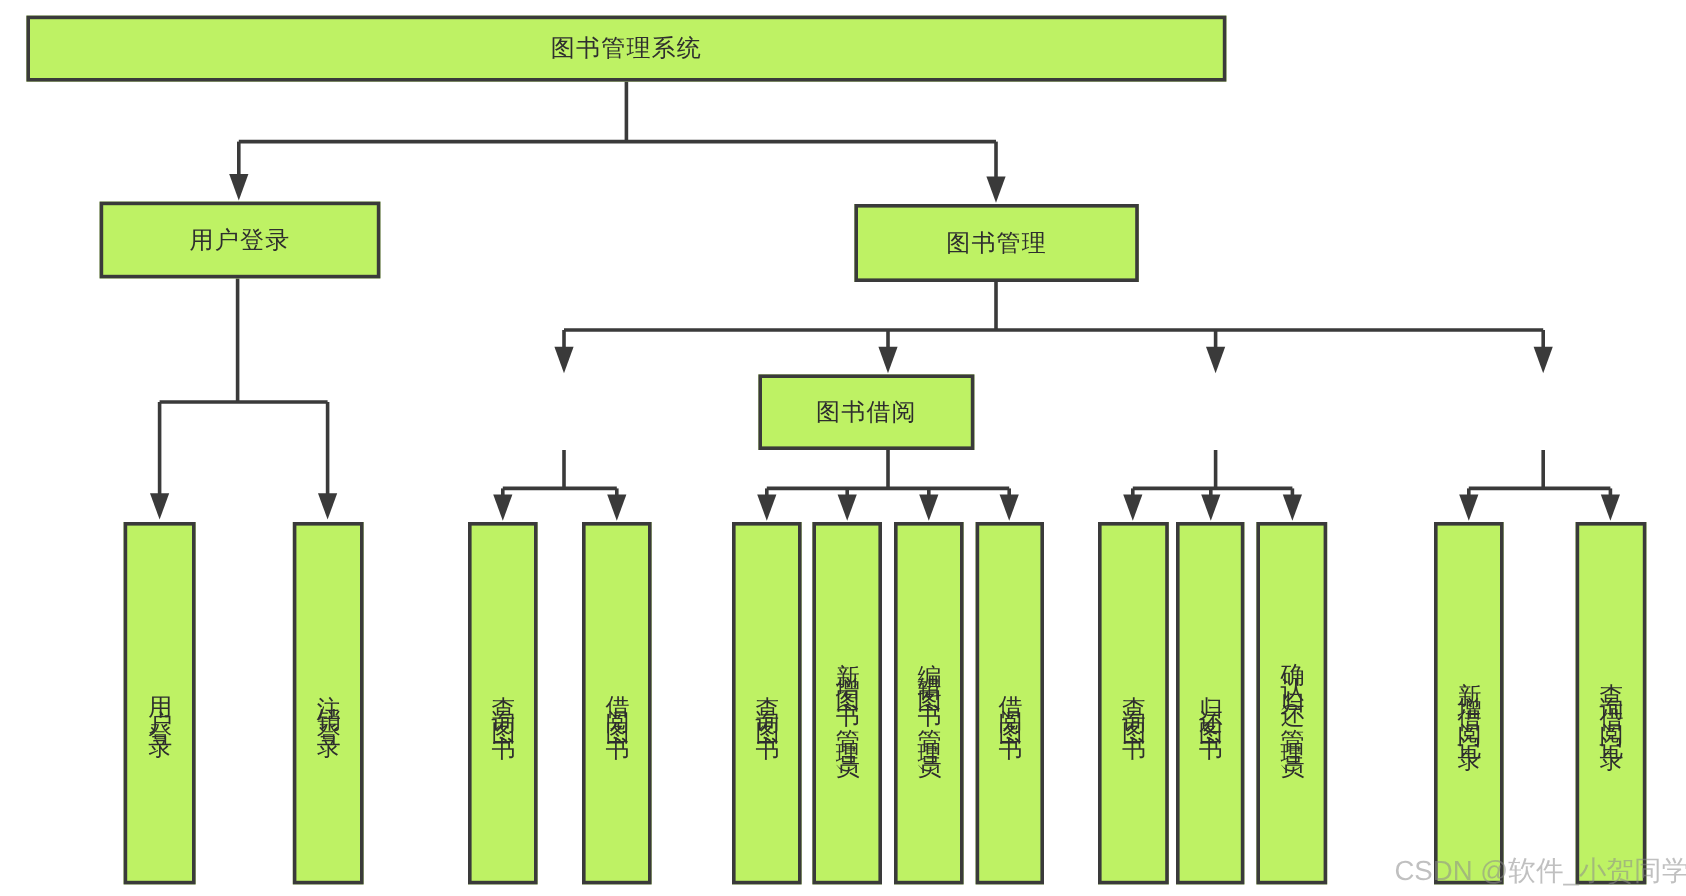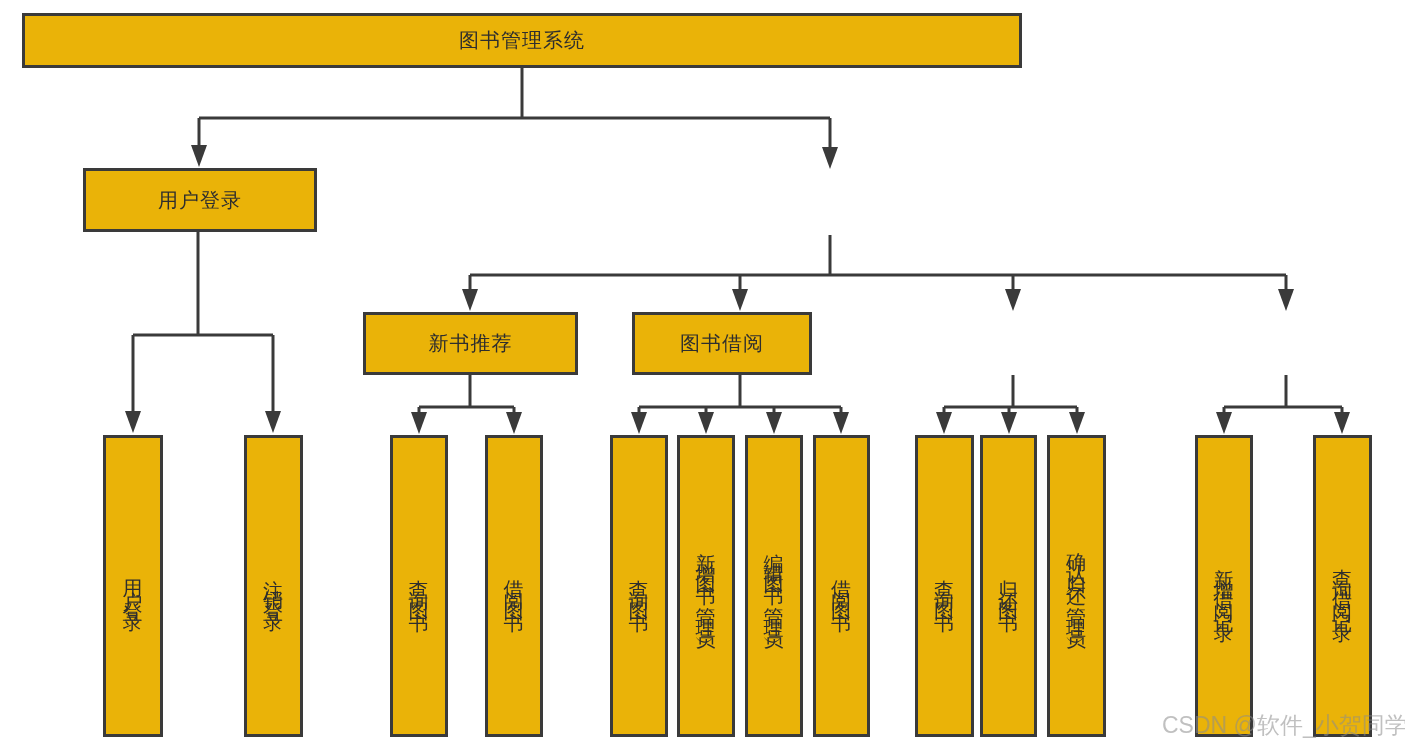--- a/index.html
+++ b/index.html
@@ -9,21 +9,21 @@
     background:#ffffff;
     font-family:"Liberation Sans","DejaVu Sans",sans-serif;
     overflow:hidden;
   }
   svg.connectors{position:absolute;left:0;top:0;z-index:1;}
   svg.connectors path{stroke:#3a3a3a;stroke-width:3;fill:none;}
   svg.connectors polygon{fill:#3a3a3a;stroke:none;}
   .node{
     position:absolute;
     box-sizing:border-box;
-    background:#eab308;
+    background:#bef264;
     border:3px solid #3a3a3a;
     display:flex;align-items:center;justify-content:center;
     color:#2e2e2e;
     font-size:20px;
     z-index:2;
     text-align:center;
   }
   .node.v .label{
     writing-mode:vertical-rl;
     text-orientation:mixed;
@@ -108,24 +108,24 @@
       <polygon points="1334,412 1350,412 1342,434"></polygon>
   </svg>
 
   <div class="node h" style="left:22px;top:13px;width:1000px;height:55px">
     <span class="label">图书管理系统</span>
   </div>
 
   <div class="node h" style="left:83px;top:168px;width:234px;height:64px">
     <span class="label">用户登录</span>
   </div>
+  <div class="node h" style="left:712px;top:170px;width:237px;height:65px">
+    <span class="label">图书管理</span>
+  </div>
 
-  <div class="node h" style="left:363px;top:312px;width:215px;height:63px">
-    <span class="label">新书推荐</span>
-  </div>
   <div class="node h" style="left:632px;top:312px;width:180px;height:63px">
     <span class="label">图书借阅</span>
   </div>
 
   <div class="node v" style="left:103px;top:435px;width:60px;height:302px">
     <span class="label">用户登录</span>
   </div>
   <div class="node v" style="left:244px;top:435px;width:59px;height:302px">
     <span class="label">注销登录</span>
   </div>

